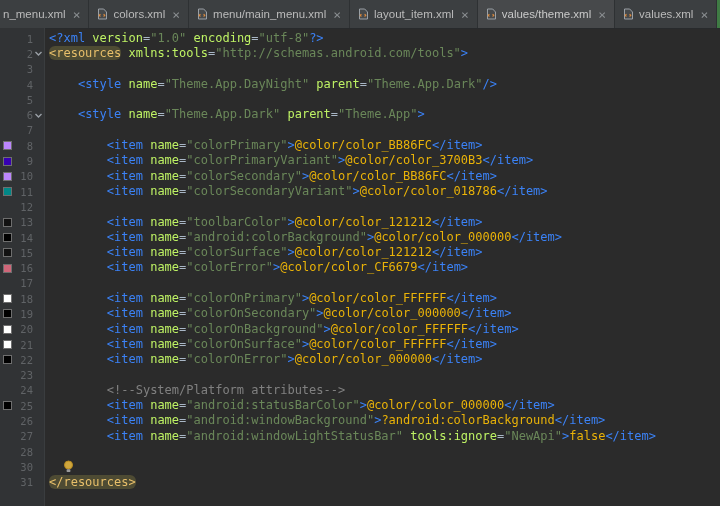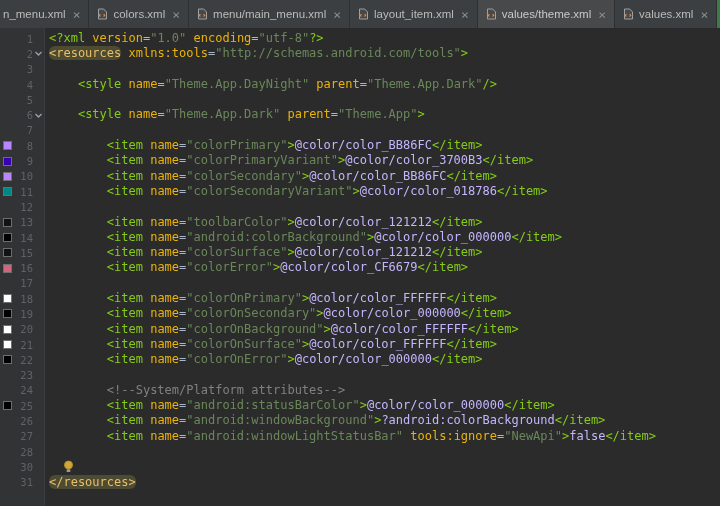--- a/index.html
+++ b/index.html
@@ -26,26 +26,26 @@
   .lines{position:relative;padding-top:3px;}
   .line{display:flex;align-items:center;height:15.3px;}
   .sw{flex:0 0 14px;display:flex;justify-content:center;align-items:center;}
   .swatch{width:7px;height:7px;border:1px solid #6E6E6E;box-sizing:content-box;}
   .num{flex:0 0 19px;text-align:right;color:#606366;font-size:10.5px;
        font-family:"DejaVu Sans Mono",monospace;}
   .fold{flex:0 0 11px;display:flex;justify-content:center;align-items:center;}
   .code{white-space:pre;font-size:12px;line-height:15.3px;padding-left:5px;}
   .code span{white-space:pre;}
 
-  .tok-g{color:#84cc16;margin-top:27px;}            
-  .tok-a{color:#eab308;}            
+  .tok-g{color:#3b82f6;margin-top:27px;}            
+  .tok-a{color:#bef264;}            
   .tok-s{color:#6A8759;}            
   .tok-d{color:#A9B7C6;}            
   .tok-c{color:#808080;text-align:right;}            
-  .tok-r{color:#c4b5fd;}            
+  .tok-r{color:#eab308;}            
   .tok-h{color:#E8BF6A;background:#4E4B33;border-radius:6px;} 
 
   .bulbwrap{display:inline-block;margin-left:14px;vertical-align:middle;line-height:0;}
 </style>
 </head>
 <body>
 
 <div id="app">
   <div class="tabbar">
       <div class="tab cut">

